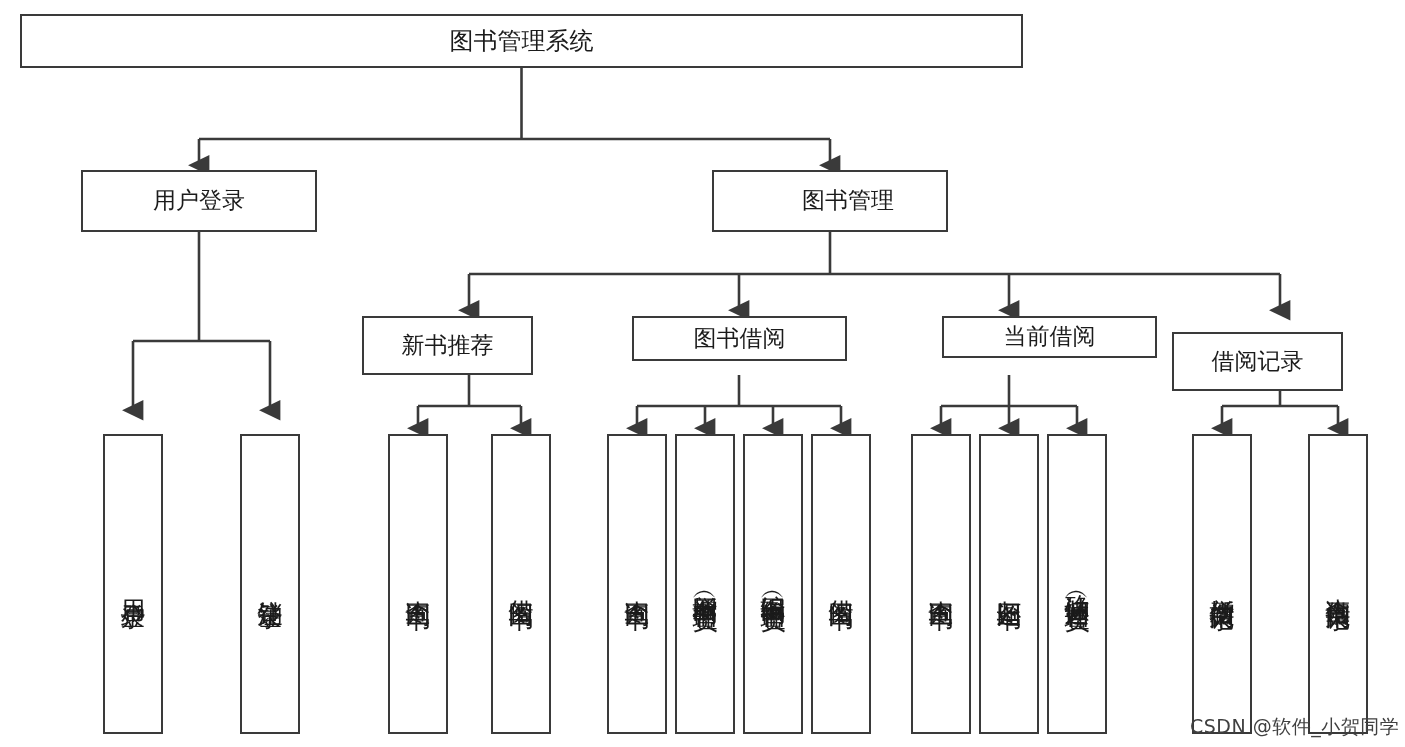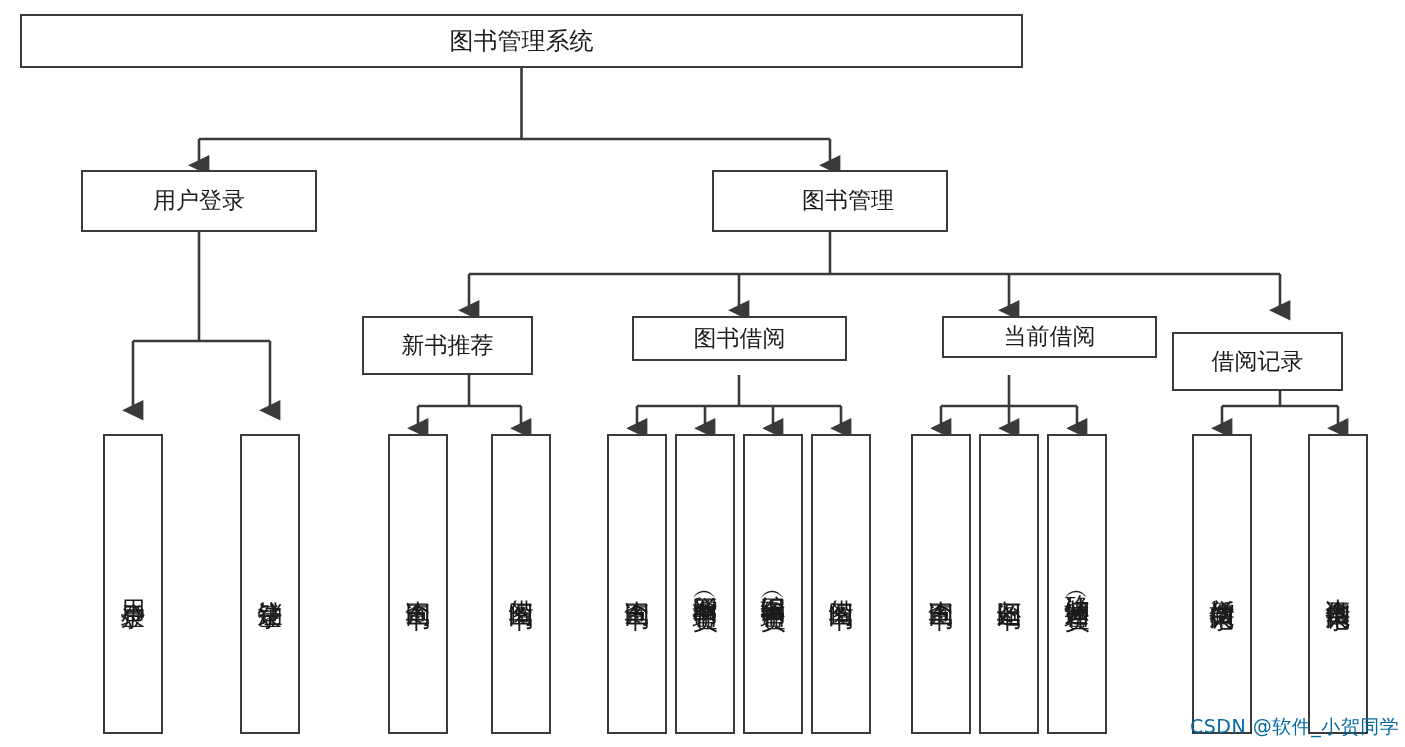--- a/index.html
+++ b/index.html
@@ -56,21 +56,21 @@
     writing-mode: vertical-rl;
     text-orientation: upright;
     font-size: 25px;
     letter-spacing: 2px;
     line-height: 1.0;
     white-space: nowrap;
   }
   .watermark {
     position: absolute;
     font-size: 19px;
-    color: #0369a1;
+    color: #404040;
     white-space: nowrap;
     letter-spacing: 0.5px;
   }
 </style>
 </head>
 <body>
 
 <div id="canvas">
 
   <svg class="wires" viewBox="0 0 1405 747" xmlns="http://www.w3.org/2000/svg">

